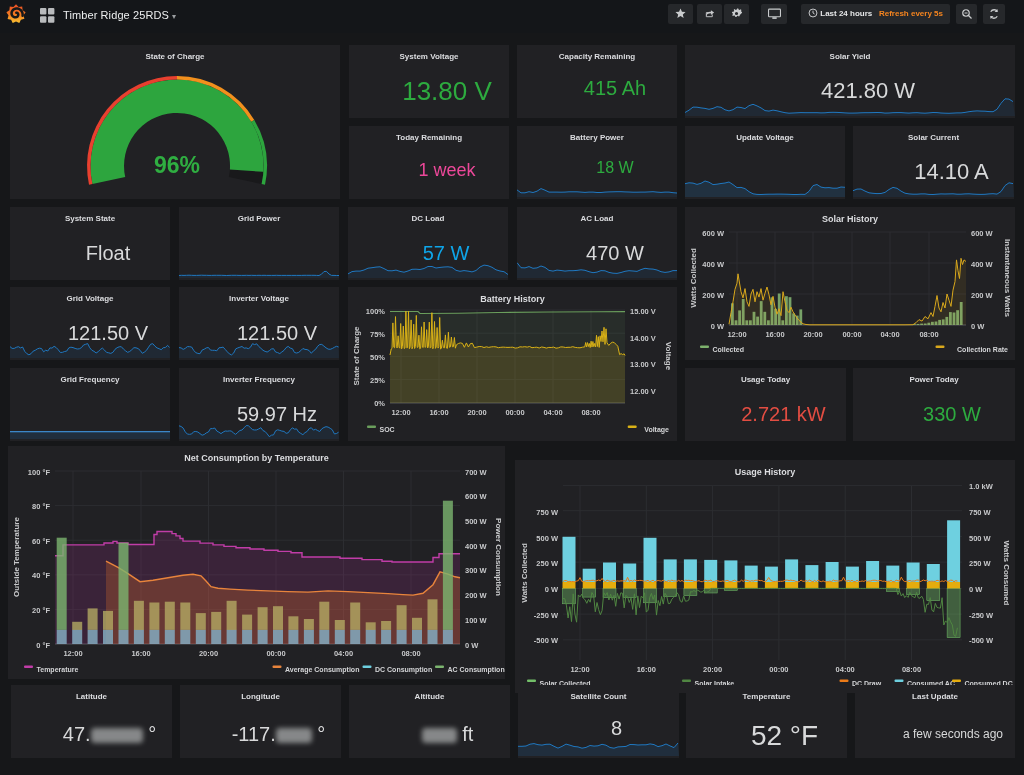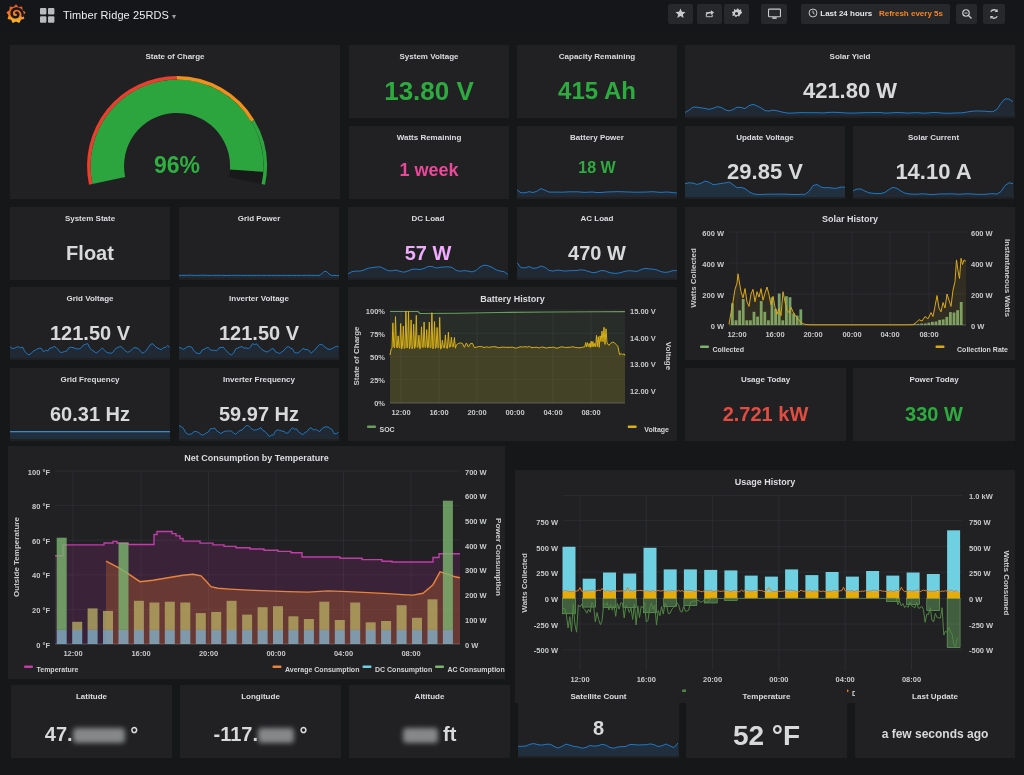--- a/index.html
+++ b/index.html
@@ -1,18 +1,18 @@
 <!DOCTYPE html>
 <html><head><meta charset="utf-8"><style>
 html,body{margin:0;padding:0;background:#161719;width:1024px;height:775px;overflow:hidden}
 *{box-sizing:border-box}
 body{font-family:"Liberation Sans", sans-serif;position:relative}
 .p{position:absolute;background:#212124}
 .t{position:absolute;left:0;width:100%;text-align:center;font-weight:bold;color:#dcdde0}
-.v{position:absolute;left:0;width:100%;text-align:center;font-weight:bold}
+.v{position:absolute;left:18px;width:100%;text-align:center;font-weight:normal}
 .sp{position:absolute;left:0}
 text{font-family:"Liberation Sans", sans-serif}
 </style></head><body>
 <div style="position:absolute;left:0;top:0;width:1024px;height:33px;background:#141619"></div>
 <svg style="position:absolute;left:6px;top:4px" width="20" height="20" viewBox="0 0 20 20">
 <defs>
       <linearGradient id="glg" x1="0" y1="0" x2="0" y2="1">
         <stop offset="0" stop-color="#ec4e25"></stop>
         <stop offset="0.55" stop-color="#f27b21"></stop>
         <stop offset="1" stop-color="#f8c232"></stop>
@@ -66,45 +66,44 @@
       <path d="M244.3 74.9 A90 90 0 0 1 255.0 139.7 L251.6 139.0 A86.5 86.5 0 0 0 241.3 76.7 Z" fill="#2da53e"></path>
       <text x="167" y="128" text-anchor="middle" font-size="23" font-weight="bold" fill="#2fae41" font-family="Liberation Sans, sans-serif">96%</text>
     </svg>
   </div>
 <div class="p" style="left:349px;top:45px;width:160px;height:73px">
     <div class="t" style="top:7px;font-size:8px">System Voltage</div>
     <div class="v" style="top:31px;color:#2dab3f;font-size:26px">13.80 V</div>
   </div>
 <div class="p" style="left:517px;top:45px;width:160px;height:73px">
     <div class="t" style="top:7px;font-size:8px">Capacity Remaining</div>
-    <div class="v" style="top:32px;color:#2dab3f;font-size:24px">415 Ah</div>
+    <div class="v" style="top:32px;color:#2dab3f;font-size:20px">415 Ah</div>
   </div>
 <div class="p" style="left:685px;top:45px;width:330px;height:73px">
     <div class="t" style="top:7px;font-size:8px">Solar Yield</div>
     <div class="v" style="top:33px;color:#d8d9da;font-size:22px">421.80 W</div>
     <svg class="sp" style="bottom:2px" width="330" height="20" viewBox="0 0 330 20">
       <polygon points="0,20 0.0,16.5 4.0,14.2 8.0,11.1 12.0,11.2 16.0,11.9 20.0,12.4 24.0,13.3 28.0,12.4 32.0,10.7 36.0,11.3 40.0,13.8 44.0,14.9 48.0,13.7 52.0,11.1 56.0,11.5 60.0,12.6 64.0,9.7 68.0,8.3 72.0,9.9 76.0,11.9 80.0,14.6 84.0,15.1 88.0,14.1 92.0,14.8 96.0,15.8 100.0,16.7 104.0,17.2 108.0,17.0 112.0,16.8 116.0,16.6 120.0,16.7 124.0,16.7 128.0,16.7 132.0,16.7 136.0,16.9 140.0,16.8 144.0,16.4 148.0,16.3 152.0,16.4 156.0,16.6 160.0,16.9 164.0,17.1 168.0,17.1 172.0,17.0 176.0,16.8 180.0,16.7 184.0,16.7 188.0,16.6 192.0,16.5 196.0,16.6 200.0,17.1 204.0,17.0 208.0,16.7 212.0,16.6 216.0,16.6 220.0,16.9 224.0,17.1 228.0,16.8 232.0,16.7 236.0,17.0 240.0,17.2 244.0,16.9 248.0,16.5 252.0,16.6 256.0,17.0 260.0,17.2 264.0,17.3 268.0,17.1 272.0,16.9 276.0,16.9 280.0,16.4 284.0,15.7 288.0,15.2 292.0,14.9 296.0,15.1 300.0,15.2 304.0,15.6 308.0,15.7 312.0,13.3 316.0,7.3 320.0,2.8 324.0,3.1 328.0,5.6 330,20" fill="rgba(31,120,193,0.10)" stroke="none"></polygon>
       <polyline points="0.0,16.5 4.0,14.2 8.0,11.1 12.0,11.2 16.0,11.9 20.0,12.4 24.0,13.3 28.0,12.4 32.0,10.7 36.0,11.3 40.0,13.8 44.0,14.9 48.0,13.7 52.0,11.1 56.0,11.5 60.0,12.6 64.0,9.7 68.0,8.3 72.0,9.9 76.0,11.9 80.0,14.6 84.0,15.1 88.0,14.1 92.0,14.8 96.0,15.8 100.0,16.7 104.0,17.2 108.0,17.0 112.0,16.8 116.0,16.6 120.0,16.7 124.0,16.7 128.0,16.7 132.0,16.7 136.0,16.9 140.0,16.8 144.0,16.4 148.0,16.3 152.0,16.4 156.0,16.6 160.0,16.9 164.0,17.1 168.0,17.1 172.0,17.0 176.0,16.8 180.0,16.7 184.0,16.7 188.0,16.6 192.0,16.5 196.0,16.6 200.0,17.1 204.0,17.0 208.0,16.7 212.0,16.6 216.0,16.6 220.0,16.9 224.0,17.1 228.0,16.8 232.0,16.7 236.0,17.0 240.0,17.2 244.0,16.9 248.0,16.5 252.0,16.6 256.0,17.0 260.0,17.2 264.0,17.3 268.0,17.1 272.0,16.9 276.0,16.9 280.0,16.4 284.0,15.7 288.0,15.2 292.0,14.9 296.0,15.1 300.0,15.2 304.0,15.6 308.0,15.7 312.0,13.3 316.0,7.3 320.0,2.8 324.0,3.1 328.0,5.6" fill="none" stroke="#1f78c1" stroke-width="1.0"></polyline>
     </svg>
   </div>
 <div class="p" style="left:349px;top:126px;width:160px;height:73px">
-    <div class="t" style="top:7px;font-size:8px">Watts Remaining</div>
+    <div class="t" style="top:7px;font-size:8px">Today Remaining</div>
     <div class="v" style="top:34px;color:#ec4899;font-size:18px">1 week</div>
   </div>
 <div class="p" style="left:517px;top:126px;width:160px;height:73px">
     <div class="t" style="top:7px;font-size:8px">Battery Power</div>
     <div class="v" style="top:33px;color:#2dab3f;font-size:16px">18 W</div>
     <svg class="sp" style="bottom:2px" width="160" height="20" viewBox="0 0 160 20">
       <polygon points="0,20 0.0,12.9 4.0,15.8 8.0,15.8 12.0,14.7 16.0,15.5 20.0,14.2 24.0,11.6 28.0,13.2 32.0,15.1 36.0,15.1 40.0,15.1 44.0,15.2 48.0,15.1 52.0,14.8 56.0,14.8 60.0,14.8 64.0,15.1 68.0,15.4 72.0,15.1 76.0,15.1 80.0,15.5 84.0,15.5 88.0,15.1 92.0,14.9 96.0,14.8 100.0,14.7 104.0,14.7 108.0,14.9 112.0,15.0 116.0,15.2 120.0,15.2 124.0,15.1 128.0,15.1 132.0,14.9 136.0,14.7 140.0,15.1 144.0,15.4 148.0,15.1 152.0,15.1 156.0,15.7 160.0,16.0 160,20" fill="rgba(31,120,193,0.10)" stroke="none"></polygon>
       <polyline points="0.0,12.9 4.0,15.8 8.0,15.8 12.0,14.7 16.0,15.5 20.0,14.2 24.0,11.6 28.0,13.2 32.0,15.1 36.0,15.1 40.0,15.1 44.0,15.2 48.0,15.1 52.0,14.8 56.0,14.8 60.0,14.8 64.0,15.1 68.0,15.4 72.0,15.1 76.0,15.1 80.0,15.5 84.0,15.5 88.0,15.1 92.0,14.9 96.0,14.8 100.0,14.7 104.0,14.7 108.0,14.9 112.0,15.0 116.0,15.2 120.0,15.2 124.0,15.1 128.0,15.1 132.0,14.9 136.0,14.7 140.0,15.1 144.0,15.4 148.0,15.1 152.0,15.1 156.0,15.7 160.0,16.0" fill="none" stroke="#1f78c1" stroke-width="1.0"></polyline>
     </svg>
   </div>
 <div class="p" style="left:685px;top:126px;width:160px;height:73px">
     <div class="t" style="top:7px;font-size:8px">Update Voltage</div>
-    <div class="v" style="top:33px;color:#d8d9da;font-size:22px">29.85 V</div>
     <svg class="sp" style="bottom:2px" width="160" height="20" viewBox="0 0 160 20">
       <polygon points="0,20 0.0,6.7 4.0,5.8 8.0,6.1 12.0,7.4 16.0,6.3 20.0,4.0 24.0,5.2 28.0,7.6 32.0,7.2 36.0,6.5 40.0,6.0 44.0,5.0 48.0,7.6 52.0,10.6 56.0,10.4 60.0,11.6 64.0,14.7 68.0,16.8 72.0,17.4 76.0,17.5 80.0,17.3 84.0,17.2 88.0,17.2 92.0,17.1 96.0,17.1 100.0,17.2 104.0,17.3 108.0,17.5 112.0,17.5 116.0,17.3 120.0,17.4 124.0,14.4 128.0,8.6 132.0,7.5 136.0,10.1 140.0,10.8 144.0,10.6 148.0,11.2 152.0,11.2 156.0,10.0 160.0,10.3 160,20" fill="rgba(31,120,193,0.18)" stroke="none"></polygon>
       <polyline points="0.0,6.7 4.0,5.8 8.0,6.1 12.0,7.4 16.0,6.3 20.0,4.0 24.0,5.2 28.0,7.6 32.0,7.2 36.0,6.5 40.0,6.0 44.0,5.0 48.0,7.6 52.0,10.6 56.0,10.4 60.0,11.6 64.0,14.7 68.0,16.8 72.0,17.4 76.0,17.5 80.0,17.3 84.0,17.2 88.0,17.2 92.0,17.1 96.0,17.1 100.0,17.2 104.0,17.3 108.0,17.5 112.0,17.5 116.0,17.3 120.0,17.4 124.0,14.4 128.0,8.6 132.0,7.5 136.0,10.1 140.0,10.8 144.0,10.6 148.0,11.2 152.0,11.2 156.0,10.0 160.0,10.3" fill="none" stroke="#1f78c1" stroke-width="1.0"></polyline>
     </svg>
   </div>
 <div class="p" style="left:853px;top:126px;width:161px;height:73px">
     <div class="t" style="top:7px;font-size:8px">Solar Current</div>
     <div class="v" style="top:33px;color:#d8d9da;font-size:22px">14.10 A</div>
     <svg class="sp" style="bottom:2px" width="161" height="20" viewBox="0 0 161 20">
       <polygon points="0,20 0.0,13.7 4.0,12.1 8.0,12.0 12.0,14.1 16.0,15.8 20.0,16.3 24.0,16.6 28.0,16.5 32.0,15.4 36.0,12.5 40.0,10.4 44.0,11.3 48.0,14.1 52.0,16.2 56.0,16.9 60.0,17.2 64.0,17.2 68.0,16.9 72.0,16.9 76.0,17.4 80.0,17.5 84.0,17.2 88.0,16.9 92.0,17.0 96.0,16.9 100.0,16.8 104.0,17.2 108.0,17.2 112.0,16.9 116.0,16.8 120.0,17.1 124.0,17.3 128.0,17.4 132.0,17.3 136.0,16.9 140.0,16.7 144.0,17.1 148.0,14.5 152.0,8.6 156.0,5.8 160.0,6.6 161,20" fill="rgba(31,120,193,0.10)" stroke="none"></polygon>
@@ -117,21 +116,21 @@
   </div>
 <div class="p" style="left:179px;top:207px;width:160px;height:73px">
     <div class="t" style="top:7px;font-size:8px">Grid Power</div>
     <svg class="sp" style="bottom:2px" width="160" height="16" viewBox="0 0 160 16">
       <polygon points="0,16 0.0,13.5 2.5,13.3 5.0,13.4 7.5,13.3 10.0,13.2 12.5,13.3 15.0,13.4 17.5,13.4 20.0,13.3 22.5,13.2 25.0,13.3 27.5,13.3 30.0,13.4 32.5,13.4 35.0,13.3 37.5,13.3 40.0,13.3 42.5,13.3 45.0,13.4 47.5,13.5 50.0,13.4 52.5,13.3 55.0,13.3 57.5,13.3 60.0,13.4 62.5,13.4 65.0,13.4 67.5,13.3 70.0,13.4 72.5,13.3 75.0,13.4 77.5,13.4 80.0,13.3 82.5,13.4 85.0,13.3 87.5,13.4 90.0,13.4 92.5,13.4 95.0,13.4 97.5,13.3 100.0,13.4 102.5,13.4 105.0,13.4 107.5,13.4 110.0,13.4 112.5,13.4 115.0,13.4 117.5,13.4 120.0,13.4 122.5,13.4 125.0,13.3 127.5,13.3 130.0,13.3 132.5,13.3 135.0,13.3 137.5,13.4 140.0,13.5 142.5,12.2 145.0,9.5 147.5,9.4 150.0,12.0 152.5,13.4 155.0,13.4 157.5,13.5 160.0,13.5 160,16" fill="rgba(31,120,193,0.10)" stroke="none"></polygon>
       <polyline points="0.0,13.5 2.5,13.3 5.0,13.4 7.5,13.3 10.0,13.2 12.5,13.3 15.0,13.4 17.5,13.4 20.0,13.3 22.5,13.2 25.0,13.3 27.5,13.3 30.0,13.4 32.5,13.4 35.0,13.3 37.5,13.3 40.0,13.3 42.5,13.3 45.0,13.4 47.5,13.5 50.0,13.4 52.5,13.3 55.0,13.3 57.5,13.3 60.0,13.4 62.5,13.4 65.0,13.4 67.5,13.3 70.0,13.4 72.5,13.3 75.0,13.4 77.5,13.4 80.0,13.3 82.5,13.4 85.0,13.3 87.5,13.4 90.0,13.4 92.5,13.4 95.0,13.4 97.5,13.3 100.0,13.4 102.5,13.4 105.0,13.4 107.5,13.4 110.0,13.4 112.5,13.4 115.0,13.4 117.5,13.4 120.0,13.4 122.5,13.4 125.0,13.3 127.5,13.3 130.0,13.3 132.5,13.3 135.0,13.3 137.5,13.4 140.0,13.5 142.5,12.2 145.0,9.5 147.5,9.4 150.0,12.0 152.5,13.4 155.0,13.4 157.5,13.5 160.0,13.5" fill="none" stroke="#1f78c1" stroke-width="1.0"></polyline>
     </svg>
   </div>
 <div class="p" style="left:348px;top:207px;width:160px;height:73px">
     <div class="t" style="top:7px;font-size:8px">DC Load</div>
-    <div class="v" style="top:35px;color:#f0abfc;font-size:20px">57 W</div>
+    <div class="v" style="top:35px;color:#0ea5e9;font-size:20px">57 W</div>
     <svg class="sp" style="bottom:2px" width="160" height="20" viewBox="0 0 160 20">
       <polygon points="0,20 0.0,15.9 4.0,13.6 8.0,13.1 12.0,13.1 16.0,12.0 20.0,10.2 24.0,9.7 28.0,9.1 32.0,8.8 36.0,10.6 40.0,12.7 44.0,12.8 48.0,12.1 52.0,13.4 56.0,14.2 60.0,13.0 64.0,11.3 68.0,11.2 72.0,11.5 76.0,10.5 80.0,8.5 84.0,8.5 88.0,10.0 92.0,9.4 96.0,9.0 100.0,8.8 104.0,9.4 108.0,12.3 112.0,13.3 116.0,12.6 120.0,13.1 124.0,13.9 128.0,12.5 132.0,9.0 136.0,7.1 140.0,7.7 144.0,9.3 148.0,11.8 152.0,13.0 156.0,13.7 160.0,16.5 160,20" fill="rgba(31,120,193,0.10)" stroke="none"></polygon>
       <polyline points="0.0,15.9 4.0,13.6 8.0,13.1 12.0,13.1 16.0,12.0 20.0,10.2 24.0,9.7 28.0,9.1 32.0,8.8 36.0,10.6 40.0,12.7 44.0,12.8 48.0,12.1 52.0,13.4 56.0,14.2 60.0,13.0 64.0,11.3 68.0,11.2 72.0,11.5 76.0,10.5 80.0,8.5 84.0,8.5 88.0,10.0 92.0,9.4 96.0,9.0 100.0,8.8 104.0,9.4 108.0,12.3 112.0,13.3 116.0,12.6 120.0,13.1 124.0,13.9 128.0,12.5 132.0,9.0 136.0,7.1 140.0,7.7 144.0,9.3 148.0,11.8 152.0,13.0 156.0,13.7 160.0,16.5" fill="none" stroke="#1f78c1" stroke-width="1.0"></polyline>
     </svg>
   </div>
 <div class="p" style="left:517px;top:207px;width:160px;height:73px">
     <div class="t" style="top:7px;font-size:8px">AC Load</div>
     <div class="v" style="top:35px;color:#d8d9da;font-size:20px">470 W</div>
     <svg class="sp" style="bottom:2px" width="160" height="20" viewBox="0 0 160 20">
       <polygon points="0,20 0.0,4.6 4.0,9.7 8.0,9.9 12.0,8.6 16.0,10.3 20.0,9.9 24.0,8.0 28.0,9.4 32.0,12.4 36.0,13.1 40.0,12.1 44.0,12.5 48.0,13.1 52.0,12.7 56.0,12.7 60.0,12.4 64.0,11.8 68.0,12.3 72.0,13.7 76.0,14.7 80.0,14.1 84.0,12.6 88.0,12.8 92.0,14.4 96.0,15.2 100.0,15.4 104.0,14.5 108.0,13.3 112.0,12.7 116.0,13.0 120.0,13.4 124.0,11.6 128.0,10.3 132.0,10.9 136.0,11.1 140.0,12.0 144.0,13.7 148.0,14.4 152.0,13.9 156.0,12.6 160.0,12.6 160,20" fill="rgba(31,120,193,0.10)" stroke="none"></polygon>
@@ -149,21 +148,20 @@
 <div class="p" style="left:179px;top:287px;width:160px;height:73px">
     <div class="t" style="top:7px;font-size:8px">Inverter Voltage</div>
     <div class="v" style="top:35px;color:#d8d9da;font-size:20px">121.50 V</div>
     <svg class="sp" style="bottom:2px" width="160" height="18" viewBox="0 0 160 18">
       <polygon points="0,18 0.0,7.6 2.1,7.9 4.2,9.4 6.3,8.3 8.4,6.6 10.5,6.7 12.6,7.0 14.7,10.3 16.8,12.7 18.9,13.4 21.0,13.7 23.1,10.1 25.2,9.2 27.3,7.9 29.4,7.5 31.5,10.1 33.6,10.3 35.7,10.3 37.8,10.8 39.9,7.8 42.0,7.6 44.1,7.1 46.2,9.4 48.3,11.8 50.4,13.9 52.5,14.9 54.6,13.1 56.7,8.9 58.8,7.9 60.9,7.2 63.0,6.5 65.1,8.2 67.2,7.9 69.3,8.7 71.4,7.3 73.5,3.7 75.6,4.6 77.7,3.8 79.8,6.5 81.9,8.3 84.0,10.3 86.1,11.4 88.2,12.0 90.3,10.7 92.4,9.0 94.5,8.7 96.6,12.0 98.7,12.6 100.8,13.6 102.9,11.9 105.0,10.4 107.1,7.6 109.2,6.4 111.3,8.1 113.4,8.7 115.5,12.5 117.6,13.0 119.7,12.4 121.8,10.6 123.9,8.5 126.0,9.4 128.1,9.6 130.2,10.6 132.3,13.3 134.4,10.9 136.5,9.4 138.6,6.3 140.7,4.5 142.8,4.4 144.9,6.1 147.0,7.8 149.1,9.1 151.2,9.3 153.3,8.5 155.4,7.3 157.5,6.3 159.6,7.0 160,18" fill="rgba(31,120,193,0.10)" stroke="none"></polygon>
       <polyline points="0.0,7.6 2.1,7.9 4.2,9.4 6.3,8.3 8.4,6.6 10.5,6.7 12.6,7.0 14.7,10.3 16.8,12.7 18.9,13.4 21.0,13.7 23.1,10.1 25.2,9.2 27.3,7.9 29.4,7.5 31.5,10.1 33.6,10.3 35.7,10.3 37.8,10.8 39.9,7.8 42.0,7.6 44.1,7.1 46.2,9.4 48.3,11.8 50.4,13.9 52.5,14.9 54.6,13.1 56.7,8.9 58.8,7.9 60.9,7.2 63.0,6.5 65.1,8.2 67.2,7.9 69.3,8.7 71.4,7.3 73.5,3.7 75.6,4.6 77.7,3.8 79.8,6.5 81.9,8.3 84.0,10.3 86.1,11.4 88.2,12.0 90.3,10.7 92.4,9.0 94.5,8.7 96.6,12.0 98.7,12.6 100.8,13.6 102.9,11.9 105.0,10.4 107.1,7.6 109.2,6.4 111.3,8.1 113.4,8.7 115.5,12.5 117.6,13.0 119.7,12.4 121.8,10.6 123.9,8.5 126.0,9.4 128.1,9.6 130.2,10.6 132.3,13.3 134.4,10.9 136.5,9.4 138.6,6.3 140.7,4.5 142.8,4.4 144.9,6.1 147.0,7.8 149.1,9.1 151.2,9.3 153.3,8.5 155.4,7.3 157.5,6.3 159.6,7.0" fill="none" stroke="#1f78c1" stroke-width="1.0"></polyline>
     </svg>
   </div>
 <div class="p" style="left:10px;top:368px;width:160px;height:73px">
     <div class="t" style="top:7px;font-size:8px">Grid Frequency</div>
-    <div class="v" style="top:35px;color:#d8d9da;font-size:20px">60.31 Hz</div>
     <svg class="sp" style="bottom:2px" width="160" height="20" viewBox="0 0 160 20">
       <rect x="0" y="12.5" width="160" height="7.5" fill="rgba(31,120,193,0.16)"></rect>
       <rect x="0" y="12" width="160" height="1.3" fill="#3b86c8"></rect>
     </svg>
   </div>
 <div class="p" style="left:179px;top:368px;width:160px;height:73px">
     <div class="t" style="top:7px;font-size:8px">Inverter Frequency</div>
     <div class="v" style="top:35px;color:#d8d9da;font-size:20px">59.97 Hz</div>
     <svg class="sp" style="bottom:2px" width="160" height="18" viewBox="0 0 160 18">
       <polygon points="0,18 0.0,4.8 2.1,5.5 4.2,7.1 6.3,10.9 8.4,13.1 10.5,13.3 12.6,13.0 14.7,10.7 16.8,10.5 18.9,11.0 21.0,12.6 23.1,14.2 25.2,13.5 27.3,11.9 29.4,11.0 31.5,7.6 33.6,7.6 35.7,7.0 37.8,10.0 39.9,11.2 42.0,12.6 44.1,11.1 46.2,10.0 48.3,10.2 50.4,9.9 52.5,10.0 54.6,12.2 56.7,13.3 58.8,11.3 60.9,9.5 63.0,9.0 65.1,6.8 67.2,4.6 69.3,4.7 71.4,6.6 73.5,8.6 75.6,9.0 77.7,8.9 79.8,7.9 81.9,6.7 84.0,9.6 86.1,10.5 88.2,12.9 90.3,15.7 92.4,14.2 94.5,13.9 96.6,9.8 98.7,8.8 100.8,9.4 102.9,10.1 105.0,10.4 107.1,12.3 109.2,11.8 111.3,8.9 113.4,6.8 115.5,8.2 117.6,7.9 119.7,11.1 121.8,12.4 123.9,13.7 126.0,11.6 128.1,10.5 130.2,7.6 132.3,6.7 134.4,9.1 136.5,8.3 138.6,9.5 140.7,10.5 142.8,7.8 144.9,6.5 147.0,5.7 149.1,6.1 151.2,7.3 153.3,8.8 155.4,12.9 157.5,12.5 159.6,11.2 160,18" fill="rgba(31,120,193,0.10)" stroke="none"></polygon>
@@ -386,21 +384,21 @@
       <rect x="16" y="219.5" width="9" height="2.6" rx="1" fill="#c13da8"></rect>
       <text x="28.5" y="226" font-size="7" font-weight="bold" fill="#d4d5d7" font-family="Liberation Sans, sans-serif">Temperature</text>
       <rect x="264.5" y="219.5" width="9" height="2.6" rx="1" fill="#e8843c"></rect>
       <text x="277.0" y="226" font-size="7" font-weight="bold" fill="#d4d5d7" font-family="Liberation Sans, sans-serif">Average Consumption</text>
       <rect x="354.5" y="219.5" width="9" height="2.6" rx="1" fill="#6ed0e0"></rect>
       <text x="367.0" y="226" font-size="7" font-weight="bold" fill="#d4d5d7" font-family="Liberation Sans, sans-serif">DC Consumption</text>
       <rect x="427" y="219.5" width="9" height="2.6" rx="1" fill="#7cb56f"></rect>
       <text x="439.5" y="226" font-size="7" font-weight="bold" fill="#d4d5d7" font-family="Liberation Sans, sans-serif">AC Consumption</text>
     </svg>
   </div>
-<div class="p" style="left:515px;top:470px;width:500px;height:233px">
+<div class="p" style="left:515px;top:460px;width:500px;height:233px">
     <div class="t" style="top:7px;font-size:9px">Usage History</div>
     <svg style="position:absolute;left:0;top:0" width="500" height="233" viewBox="0 0 500 233">
       <line x1="48" y1="25.6" x2="447" y2="25.6" stroke="#2c2d31" stroke-width="1"></line>
       <line x1="48" y1="50.7" x2="447" y2="50.7" stroke="#2c2d31" stroke-width="1"></line>
       <line x1="48" y1="76.4" x2="447" y2="76.4" stroke="#2c2d31" stroke-width="1"></line>
       <line x1="48" y1="102.1" x2="447" y2="102.1" stroke="#2c2d31" stroke-width="1"></line>
       <line x1="48" y1="128.4" x2="447" y2="128.4" stroke="#2c2d31" stroke-width="1"></line>
       <line x1="48" y1="154.1" x2="447" y2="154.1" stroke="#2c2d31" stroke-width="1"></line>
       <line x1="48" y1="179.8" x2="447" y2="179.8" stroke="#2c2d31" stroke-width="1"></line>
       <line x1="65" y1="25.6" x2="65" y2="200" stroke="#2c2d31" stroke-width="1"></line>

